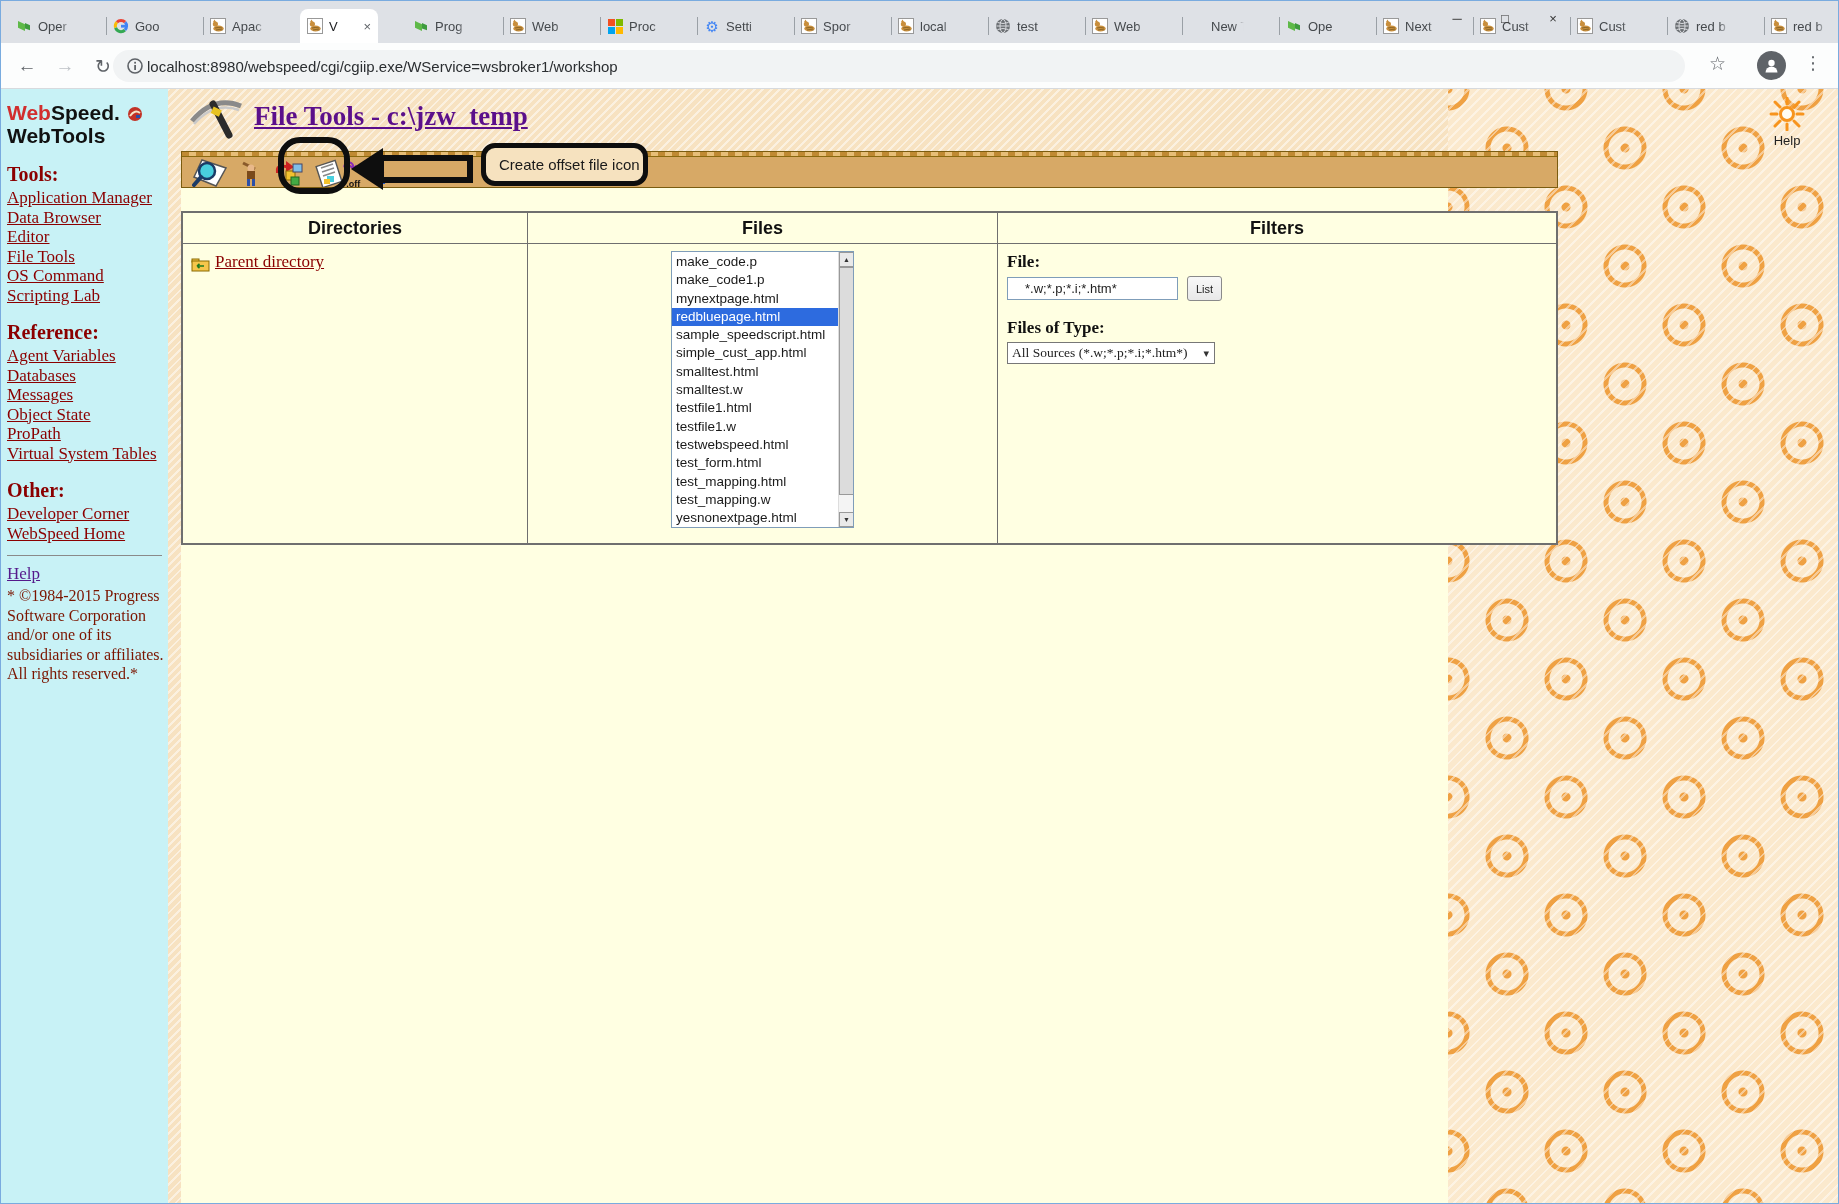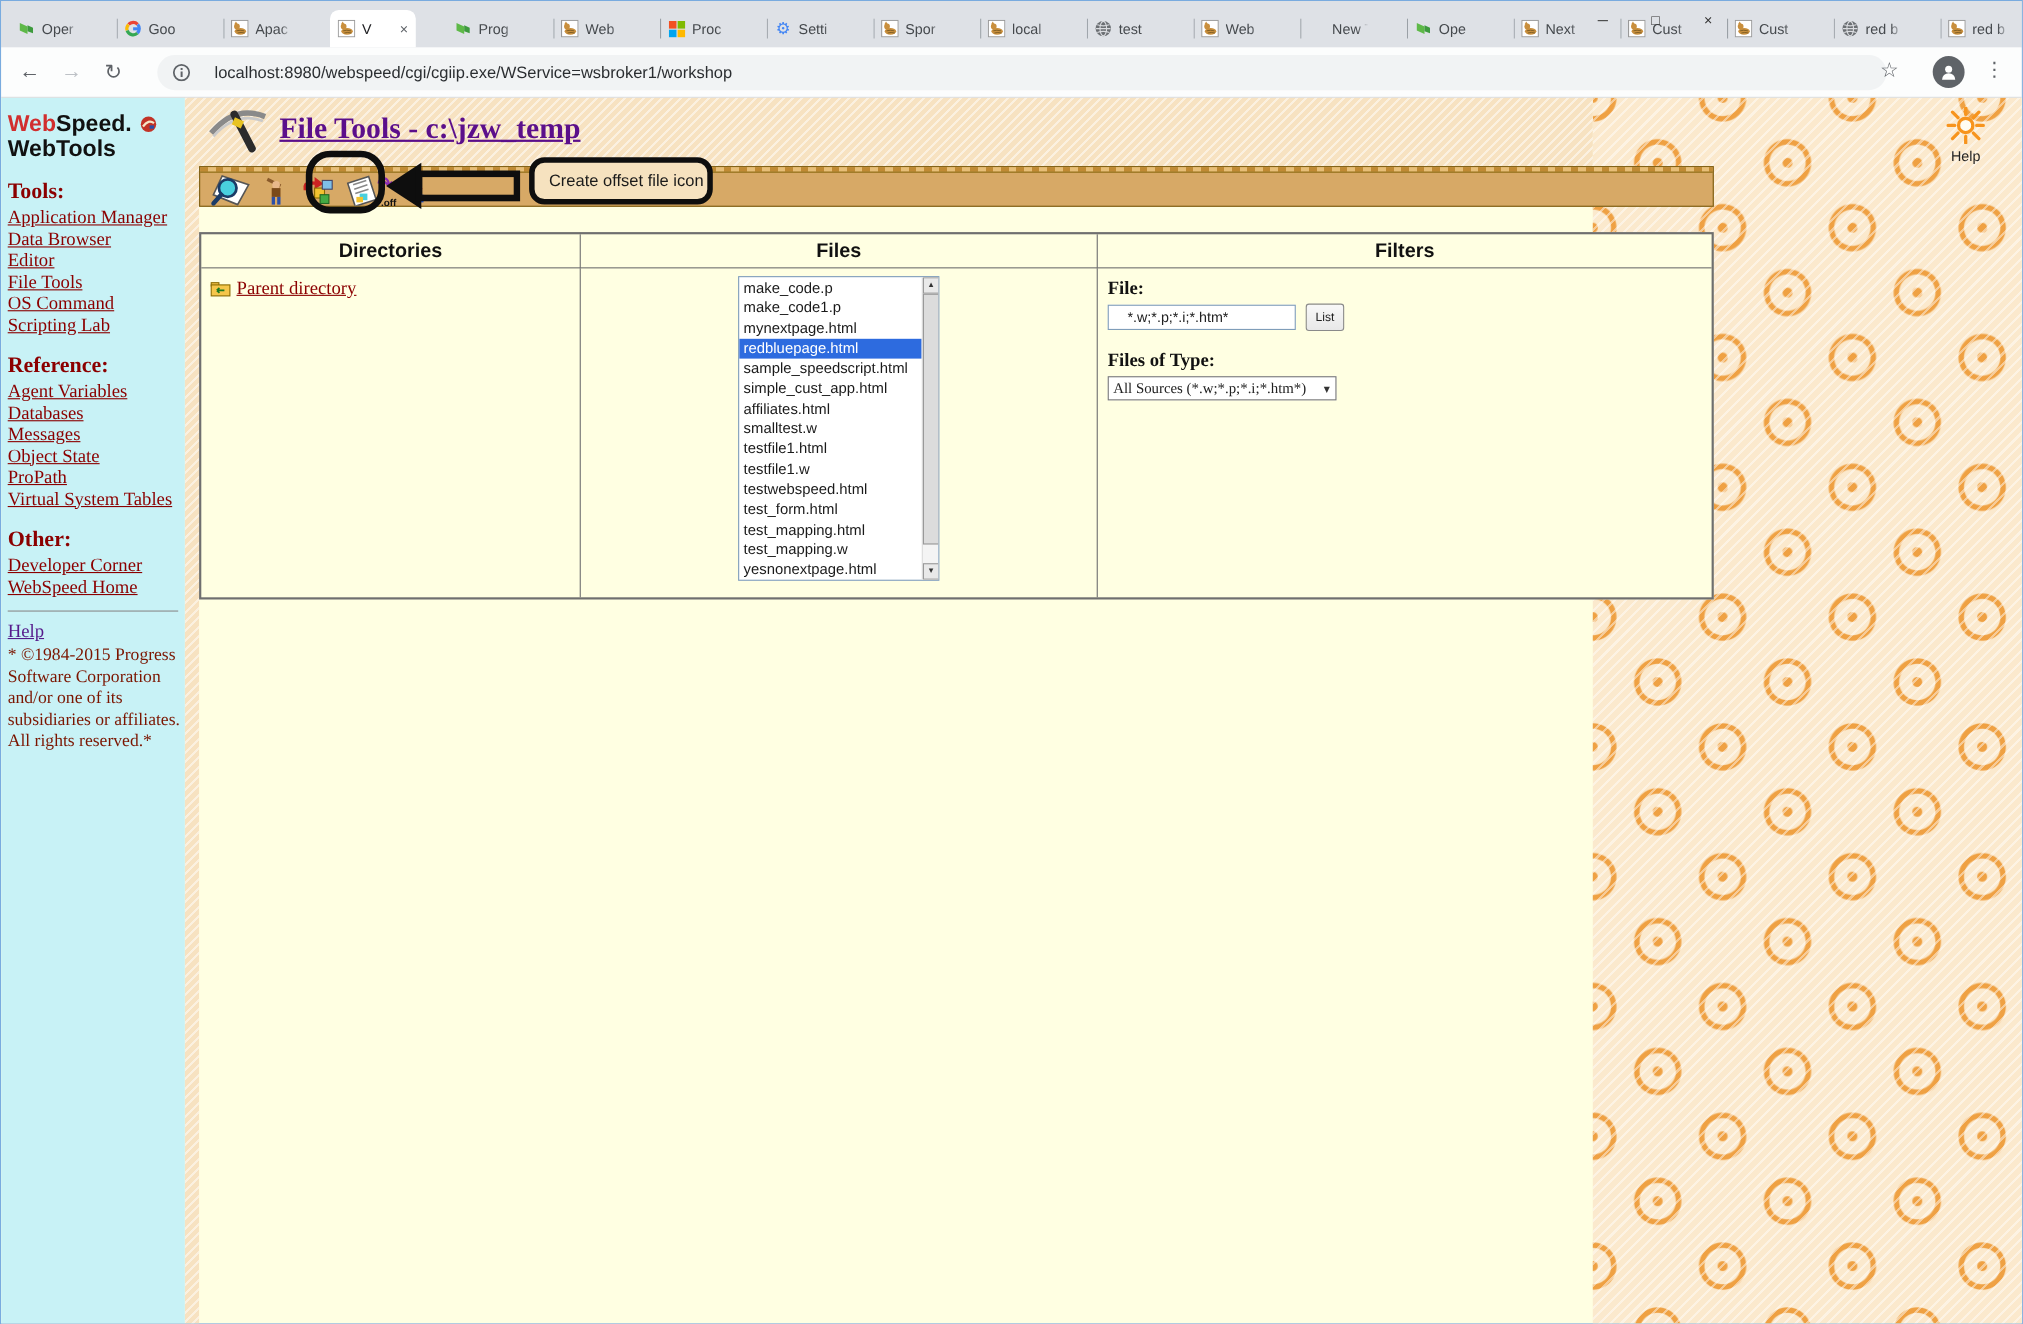--- a/index.html
+++ b/index.html
@@ -23,22 +23,22 @@
   .newtab-btn{width:28px;height:28px;margin:3px 0 0 6px;border-radius:50%;display:flex;
        align-items:center;justify-content:center;font-size:19px;color:#5F6368;}
   .win-controls{position:absolute;left:1432px;top:0;height:34px;display:flex;}
   .win-btn{width:48px;height:34px;display:flex;align-items:center;justify-content:center;
        color:#333;font-size:13px;}
   .navbar{position:absolute;left:0;top:42px;width:100%;height:46px;background:#FCFDFD;
        border-bottom:1px solid #D7DADE;}
   .navico{position:absolute;top:9px;width:28px;height:28px;display:flex;align-items:center;
        justify-content:center;font-size:19px;color:#5F6368;border-radius:50%;}
   .navico.disabled{color:#BDC1C6;}
-  .omnibox{position:absolute;left:142px;top:7px;width:1572px;height:32px;background:#F1F3F4;
-       border-radius:16px;display:flex;align-items:center;padding:0 14px;gap:22px;}
+  .omnibox{position:absolute;left:112px;top:7px;width:1572px;height:32px;background:#F1F3F4;
+       border-radius:16px;display:flex;align-items:center;padding:0 14px;gap:4px;}
   .urltext{font-size:15px;color:#2B2E31;white-space:nowrap;}
   .star{position:absolute;left:1708px;top:9px;font-size:19px;color:#5F6368;}
   .avatar{position:absolute;left:1756px;top:8px;width:29px;height:29px;border-radius:50%;
        background:#5F6368;display:flex;align-items:center;justify-content:center;}
   .kebab{position:absolute;left:1800px;top:9px;font-size:18px;color:#5F6368;width:24px;text-align:center;}
   
   .content{position:absolute;left:0;top:88px;width:1839px;height:1116px;background:var(--main_bg);}
   .sidebar{position:absolute;left:0;top:0;width:167px;height:100%;background:var(--sidebar_bg);
        padding:12px 4px 0 6px;font-family:"Liberation Serif",serif;}
   .left-strip{position:absolute;left:167px;top:0;width:13px;height:100%;
@@ -93,21 +93,21 @@
   
   .wtable{position:absolute;left:180px;top:122px;width:1377px;height:334px;
        border:2px solid #6F6F6F;display:grid;grid-template-columns:345px 470px 1fr;
        grid-template-rows:31px 1fr;background:var(--main_bg);}
   .wcell{border-right:1px solid #6F6F6F;border-bottom:1px solid #6F6F6F;}
   .wcell:nth-child(3n){border-right:none;}
   .wcell.body{border-bottom:none;}
   .whead{display:flex;align-items:center;justify-content:center;
        font-family:Liberation Sans, sans-serif;font-weight:bold;font-size:18px;color:#111;}
   .dir-cell{padding:8px 0 0 8px;}
-  .parent-link{display:inline-flex;align-items:center;gap:5px;cursor:pointer;
+  .parent-link{display:inline-flex;align-items:flex-end;gap:5px;cursor:pointer;
        font-family:"Liberation Serif",serif;font-size:17px;color:var(--link_color);}
   .parent-link .ptext{text-decoration:underline;}
   
   .files-cell{display:flex;justify-content:center;align-items:flex-start;padding-top:7px;}
   .listbox{width:183px;height:277px;background:#FFFFFF;border:1px solid #7F9DB9;
        display:flex;overflow:hidden;}
   .list-items{flex:1;overflow:hidden;padding-top:1px;}
   .file-item{font-size:13.5px;line-height:18.3px;padding-left:4px;white-space:nowrap;color:#1a1a1a;cursor:default;}
   .file-item.selected{background:var(--selection_bg);color:#FFFFFF;}
   .vscroll{width:15px;background:#F4F4F4;position:relative;border-left:1px solid #DDD;}
@@ -501,21 +501,21 @@
 
       <div class="wcell body files-cell">
         <div class="listbox">
           <div class="list-items" id="fileItems">
               <div class="file-item">make_code.p</div>
               <div class="file-item">make_code1.p</div>
               <div class="file-item">mynextpage.html</div>
               <div class="file-item selected">redbluepage.html</div>
               <div class="file-item">sample_speedscript.html</div>
               <div class="file-item">simple_cust_app.html</div>
-              <div class="file-item">affiliates.html</div>
+              <div class="file-item">smalltest.html</div>
               <div class="file-item">smalltest.w</div>
               <div class="file-item">testfile1.html</div>
               <div class="file-item">testfile1.w</div>
               <div class="file-item">testwebspeed.html</div>
               <div class="file-item">test_form.html</div>
               <div class="file-item">test_mapping.html</div>
               <div class="file-item">test_mapping.w</div>
               <div class="file-item">yesnonextpage.html</div>
             </div>
           <div class="vscroll">

